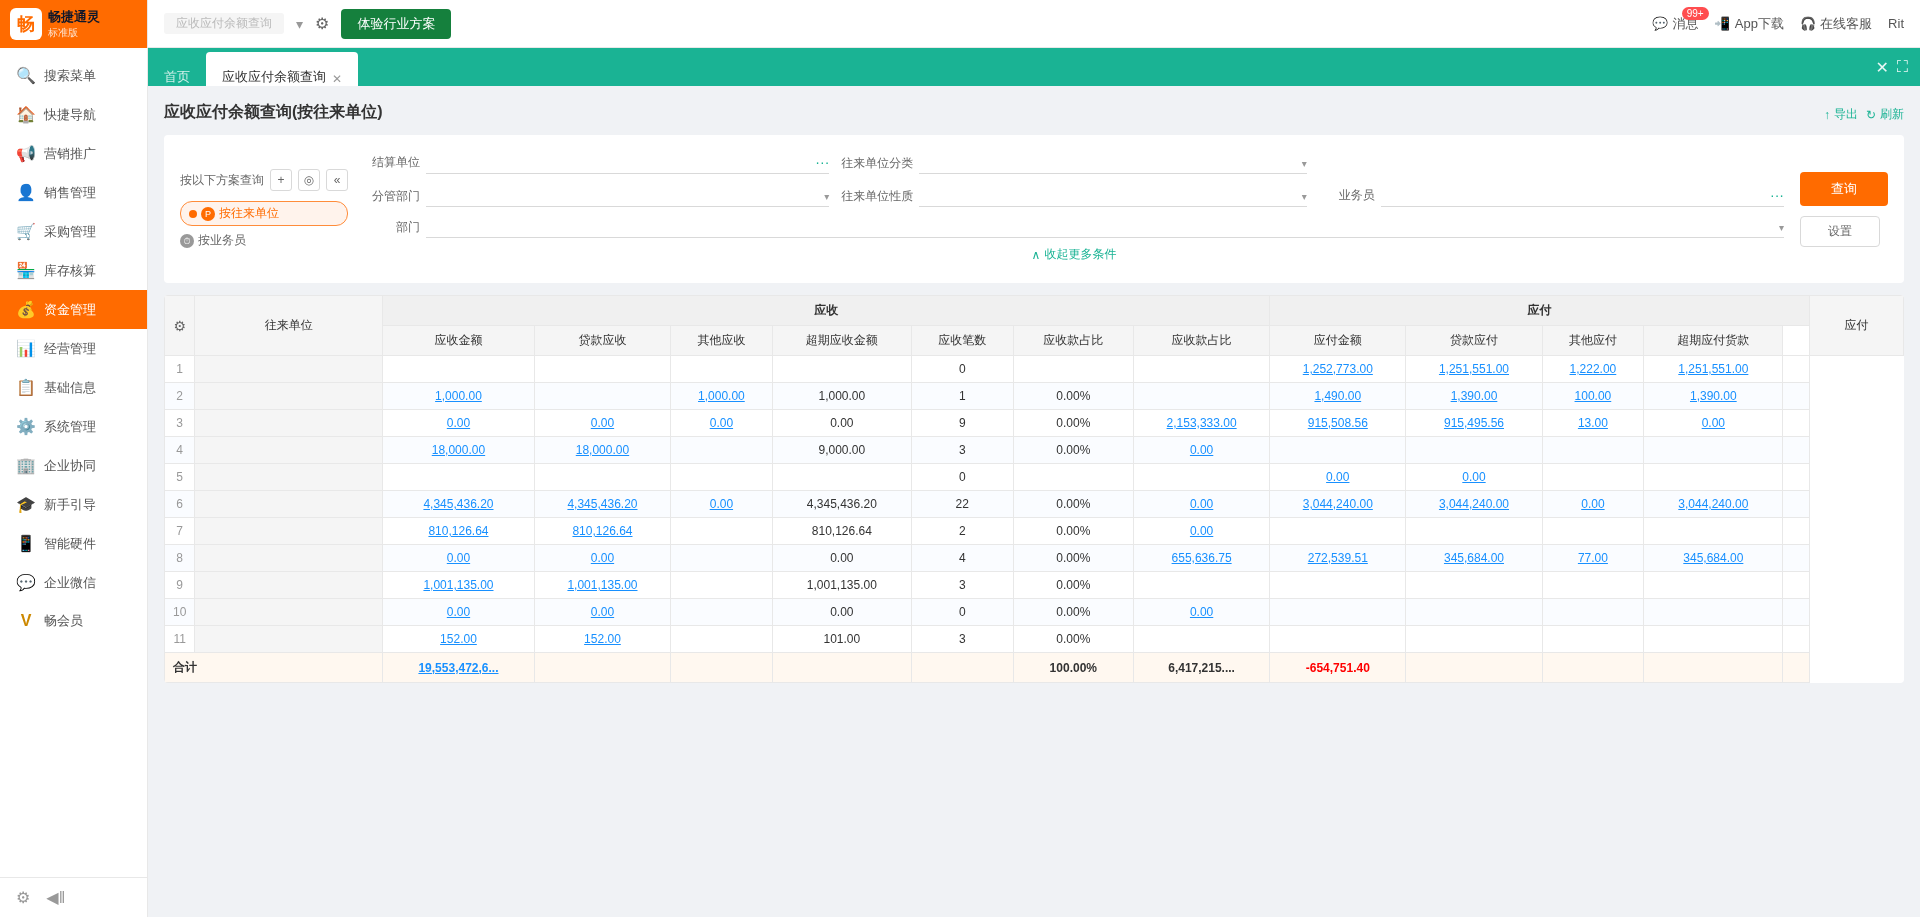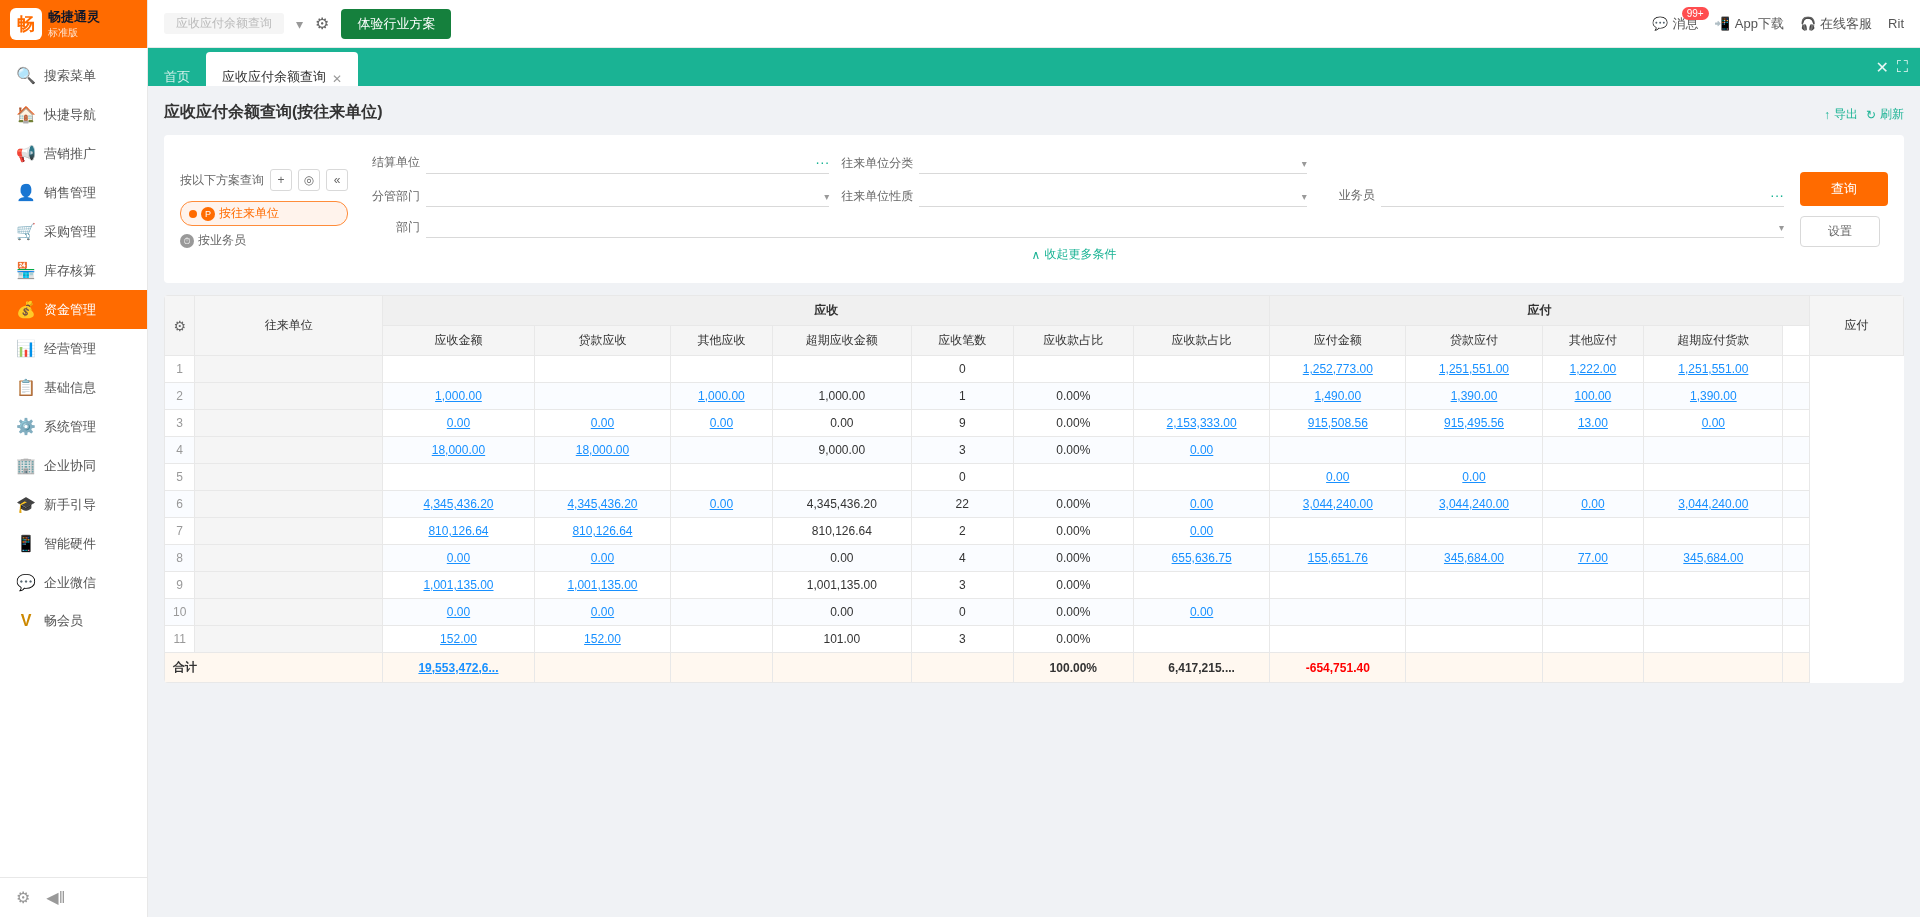--- a/index.html
+++ b/index.html
@@ -515,21 +515,21 @@
           <tr>
       <td class="row-num">8</td>
       <td style="text-align:left;min-width:120px;background:#f5f5f5;"></td>
       <td><span class="link-value">0.00</span></td>
       <td><span class="link-value">0.00</span></td>
       <td></td>
       <td>0.00</td>
       <td>4</td>
       <td>0.00%</td>
       <td><span class="link-value">655,636.75</span></td>
-      <td><span class="link-value">155,651.76</span></td>
+      <td><span class="link-value">272,539.51</span></td>
       <td><span class="link-value">345,684.00</span></td>
       <td><span class="link-value">77.00</span></td>
       <td><span class="link-value">345,684.00</span></td>
       <td></td>
     </tr>
           <tr>
       <td class="row-num">9</td>
       <td style="text-align:left;min-width:120px;background:#f5f5f5;"></td>
       <td><span class="link-value">1,001,135.00</span></td>
       <td><span class="link-value">1,001,135.00</span></td>

